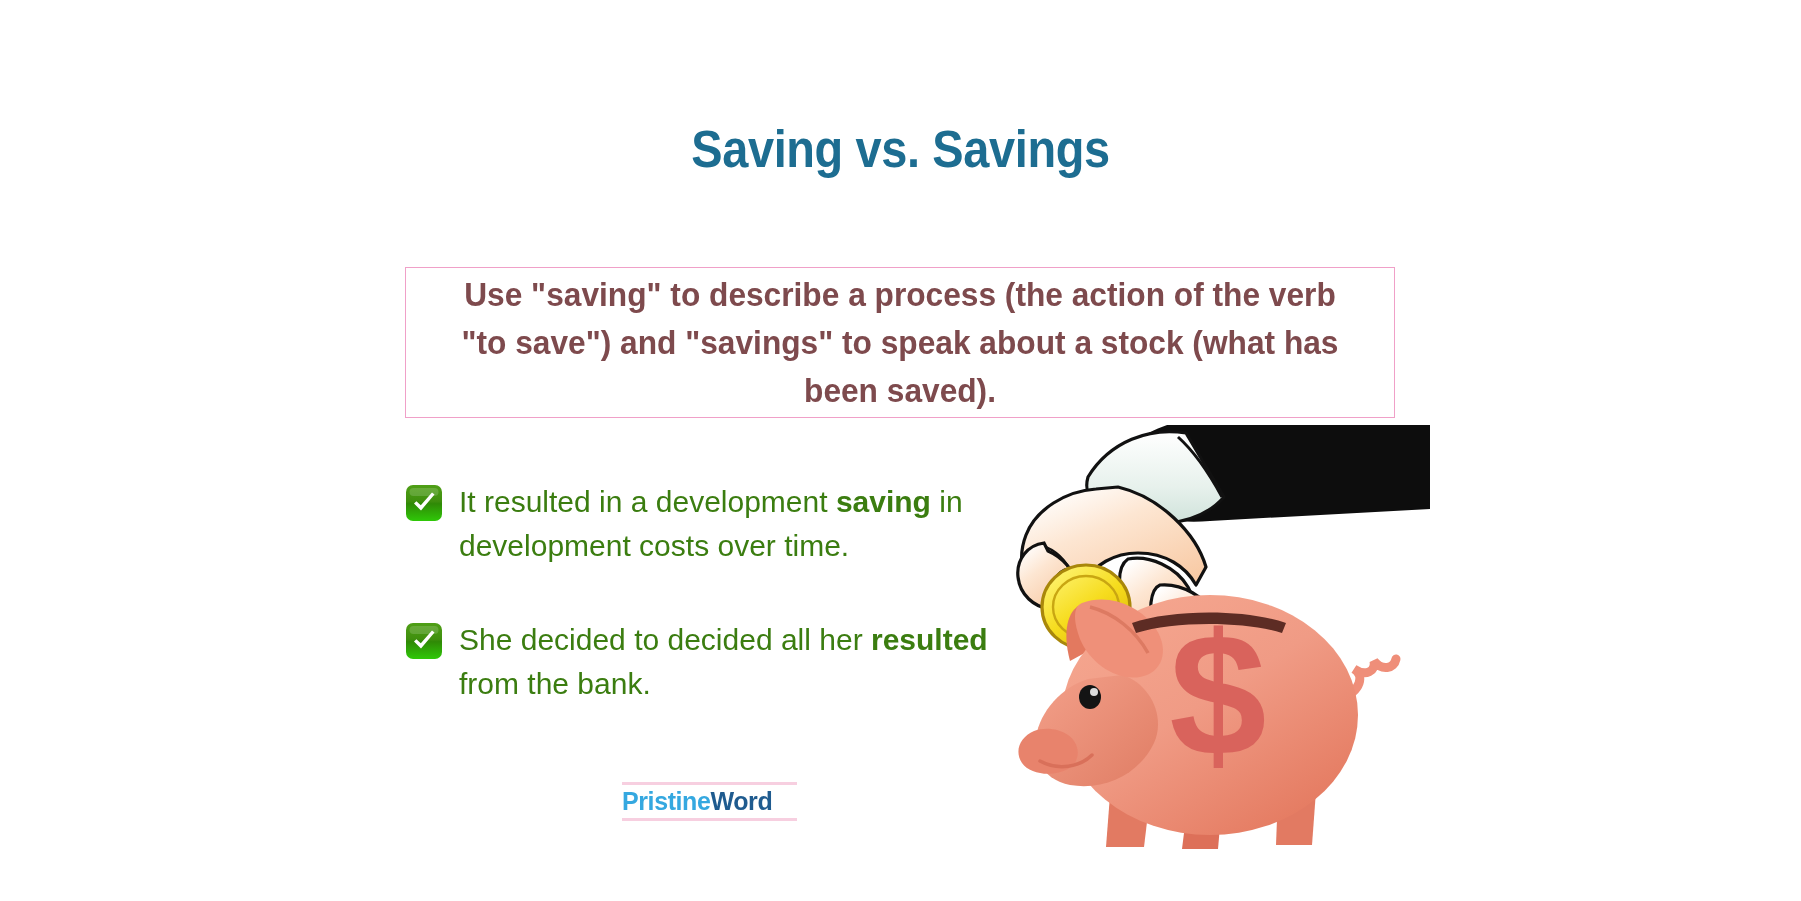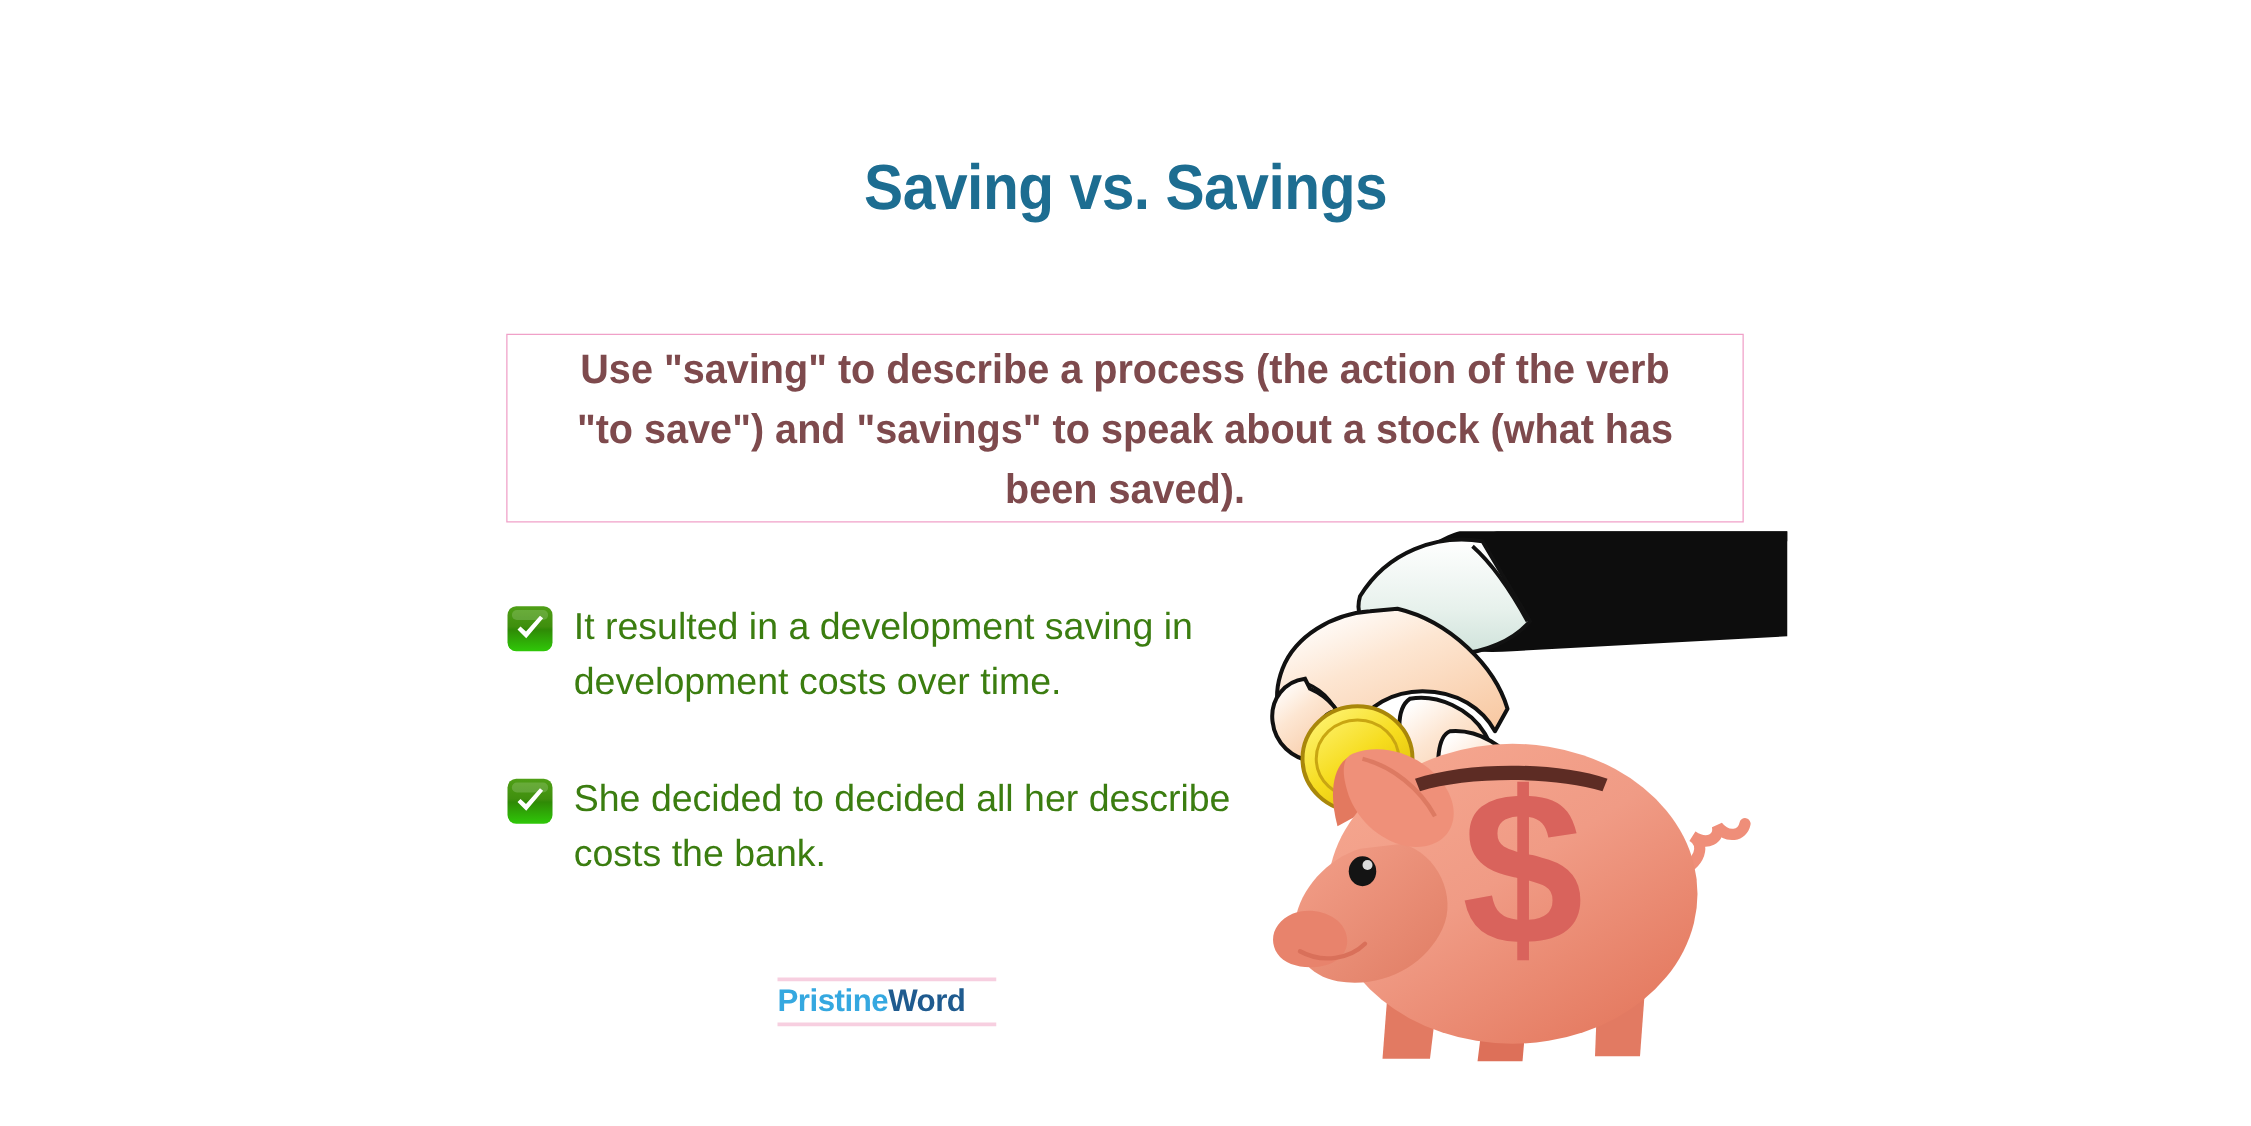--- a/index.html
+++ b/index.html
@@ -82,21 +82,21 @@
     margin-right: 16px;
     margin-top: 4px;
   }
   .bullet-text {
     font-family: "Liberation Sans", sans-serif;
     font-size: 30px;
     line-height: 44px;
     color: #3b7d10;
     max-width: 560px;
   }
-  .bullet-text b { font-weight: normal; }
+  .bullet-text b { font-weight: bold; }
 
   
   .logo-wrap {
     position: absolute;
     left: 622px;
     top: 782px;
     width: 175px;
     text-align: left;
   }
   .logo-rule {
@@ -167,21 +167,21 @@
               <stop offset="45%" stop-color="#3f8f0e"></stop>
               <stop offset="52%" stop-color="#2f8a06"></stop>
               <stop offset="100%" stop-color="#2fc808"></stop>
             </linearGradient>
           </defs>
           <rect x="1" y="1" width="36" height="36" rx="7" ry="7" fill="url(#gchk2)"></rect>
           <rect x="4.5" y="4" width="29" height="8" rx="4" ry="4" fill="#ffffff" opacity="0.16"></rect>
           <path d="M9 19.5 L16 26.5 L29.5 10.5 L27 8.5 L15.8 21.2 L11.4 17.2 Z" fill="#ffffff"></path>
         </svg>
       </span>
-      <span class="bullet-text"><span>She decided to decided all her </span><b>describe</b><span> costs the bank.</span></span>
+      <span class="bullet-text"><span>She decided to decided all her </span><b>resulted</b><span> from the bank.</span></span>
     </div>
 
   </div>
 
   <div class="logo-wrap">
     <div class="logo-rule"></div>
     <div class="logo-text"><span class="logo-a">Pristine</span><span class="logo-b">Word</span></div>
     <div class="logo-rule"></div>
   </div>
 

